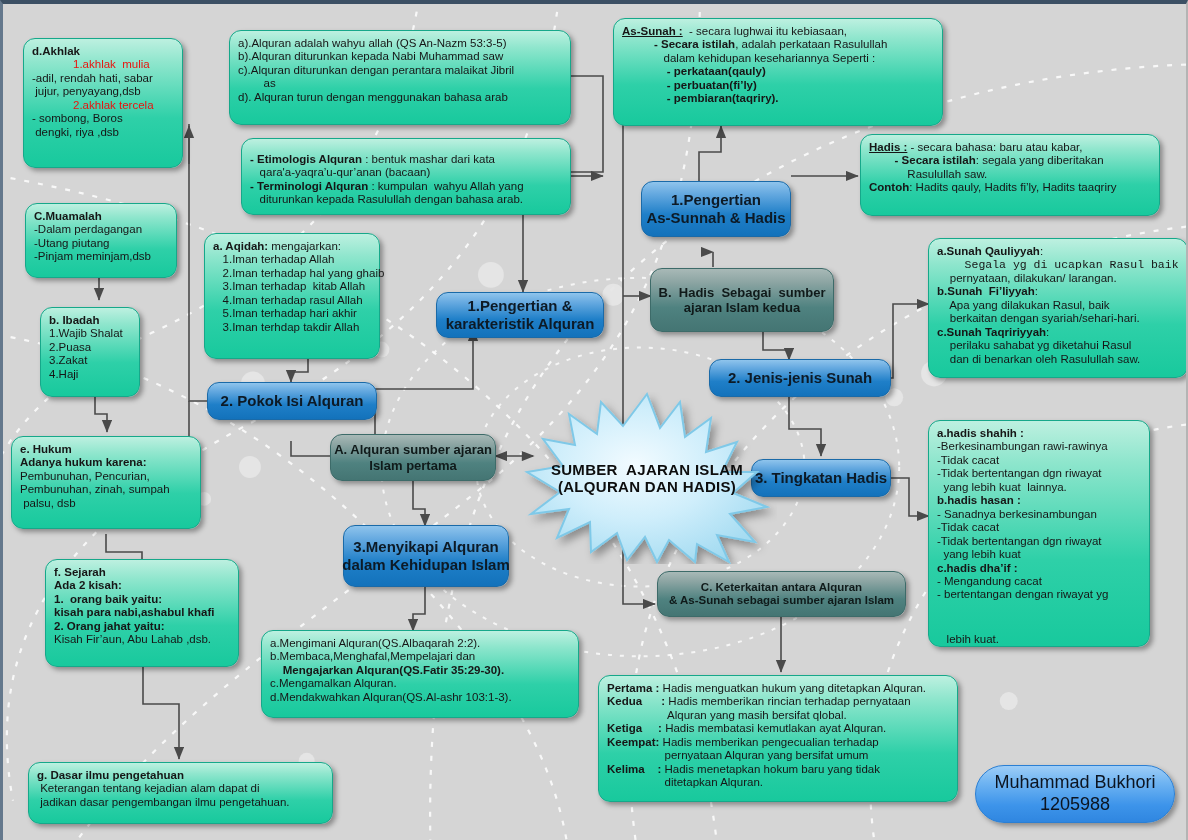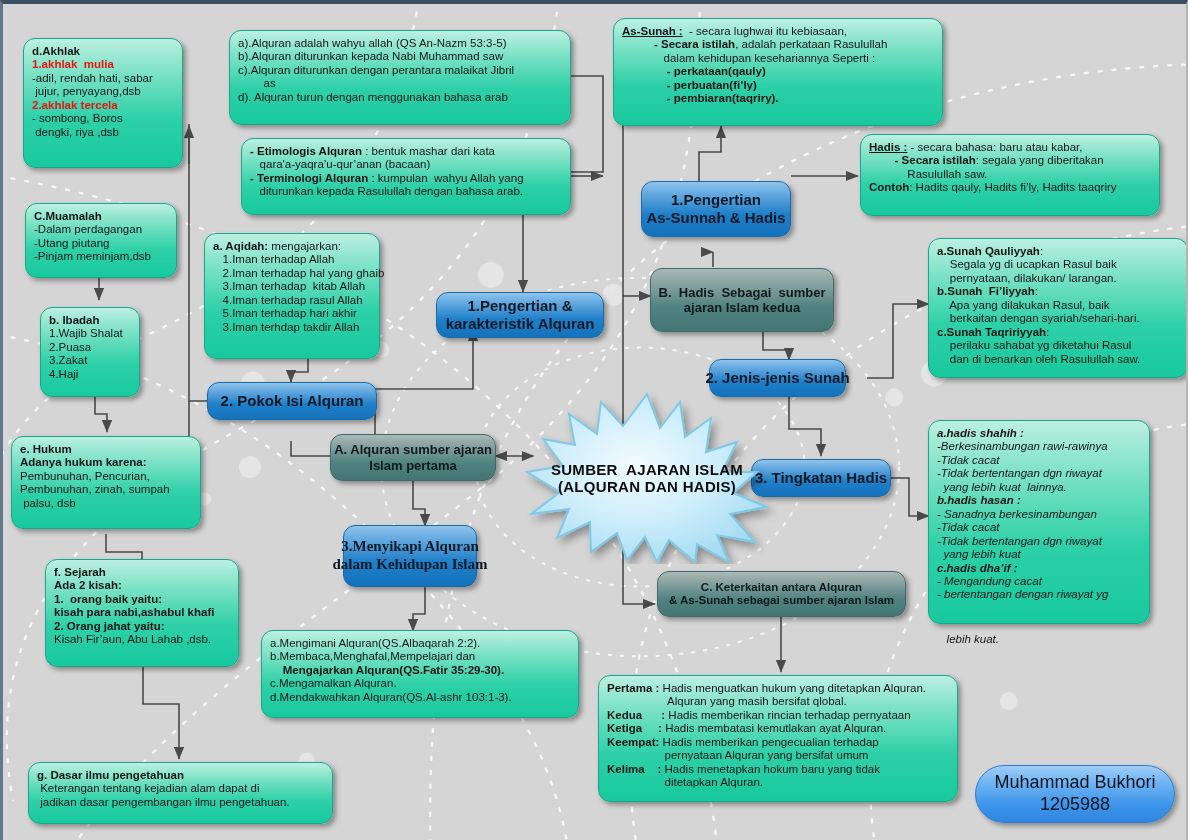--- a/index.html
+++ b/index.html
@@ -31,21 +31,21 @@
     box-shadow:3px 3px 5px rgba(0,0,0,.35);
   }
   
   .teal{
     background:linear-gradient(to bottom,#bdf0e0 0%,#8fe6cd 18%,#2ed0a8 62%,#18c99d 100%);
     border:1.6px solid #16a88a;
     font-size:11.5px;
     color:#161616;
   }
   .teal .hl{font-weight:bold;}
-  .teal .red{color:#e8140f;font-weight:bold;}
+  .teal .red{color:#e8140f;font-weight:normal;margin-left:41px;}
   .teal .u{text-decoration:underline;font-weight:bold;}
   
   .blue{
     background:linear-gradient(to bottom,#8fc4ec 0%,#65a9e0 22%,#1f7fc8 60%,#1372bb 100%);
     border:1.6px solid #1a6aa8;
     font-weight:bold;
     font-size:15px;
     color:#0d1a26;
     display:flex;align-items:center;justify-content:center;
     text-align:center;
@@ -267,21 +267,21 @@
         <div style="white-space: pre;"><span>a).Alquran adalah wahyu allah (QS An-Nazm 53:3-5)</span></div>
         <div style="white-space: pre;"><span>b).Alquran diturunkan kepada Nabi Muhammad saw</span></div>
         <div style="white-space: pre;"><span>c).Alquran diturunkan dengan perantara malaikat Jibril</span></div>
         <div style="white-space: pre;"><span>        as</span></div>
         <div style="white-space: pre;"><span>d). Alquran turun dengan menggunakan bahasa arab</span></div>
       </div>
   </div>
 
   <div class="node teal" style="left:238px;top:134px;width:330px;height:77px;">
     <div>
-        <div style="white-space: pre;"><span class="hl">- Etimologis Alquran</span><span> : bentuk mashar dari kata</span></div>
+        <div style="white-space: pre; margin-top: 8px;"><span class="hl">- Etimologis Alquran</span><span> : bentuk mashar dari kata</span></div>
         <div style="white-space: pre;"><span>   qara'a-yaqra’u-qur’anan (bacaan)</span></div>
         <div style="white-space: pre;"><span class="hl">- Terminologi Alquran</span><span> : kumpulan  wahyu Allah yang</span></div>
         <div style="white-space: pre;"><span>   diturunkan kepada Rasulullah dengan bahasa arab.</span></div>
       </div>
   </div>
 
   <div class="node teal" style="left:201px;top:229px;width:176px;height:126px;">
     <div>
         <div style="white-space: pre;"><span class="hl">a. Aqidah:</span><span> mengajarkan:</span></div>
         <div style="white-space: pre;"><span>   1.Iman terhadap Allah</span></div>
@@ -319,32 +319,32 @@
         <div style="white-space: pre;"><span class="u">Hadis :</span><span> - secara bahasa: baru atau kabar,</span></div>
         <div style="white-space: pre;"><span class="hl">        - Secara istilah</span><span>: segala yang diberitakan</span></div>
         <div style="white-space: pre;"><span>            Rasulullah saw.</span></div>
         <div style="white-space: pre;"><span class="hl">Contoh</span><span>: Hadits qauly, Hadits fi’ly, Hadits taaqriry</span></div>
       </div>
   </div>
 
   <div class="node teal" style="left:925px;top:234px;width:260px;height:140px;">
     <div>
         <div style="white-space: pre;"><span class="hl">a.Sunah Qauliyyah</span><span>:</span></div>
-        <div style="white-space: pre;"><span>    Segala yg di ucapkan Rasul baik</span></div>
+        <div style="white-space: pre; font-family: Liberation Mono, monospace;"><span>    Segala yg di ucapkan Rasul baik</span></div>
         <div style="white-space: pre;"><span>    pernyataan, dilakukan/ larangan.</span></div>
         <div style="white-space: pre;"><span class="hl">b.Sunah  Fi’liyyah</span><span>:</span></div>
         <div style="white-space: pre;"><span>    Apa yang dilakukan Rasul, baik</span></div>
         <div style="white-space: pre;"><span>    berkaitan dengan syariah/sehari-hari.</span></div>
         <div style="white-space: pre;"><span class="hl">c.Sunah Taqririyyah</span><span>:</span></div>
         <div style="white-space: pre;"><span>    perilaku sahabat yg diketahui Rasul</span></div>
         <div style="white-space: pre;"><span>    dan di benarkan oleh Rasulullah saw.</span></div>
       </div>
   </div>
 
-  <div class="node teal" style="left:925px;top:416px;width:222px;height:204px;font-style:italic;">
+  <div class="node teal" style="left:925px;top:416px;width:222px;height:227px;">
     <div>
         <div style="white-space: pre;"><span class="hl">a.hadis shahih :</span></div>
         <div style="white-space: pre;"><span>-Berkesinambungan rawi-rawinya</span></div>
         <div style="white-space: pre;"><span>-Tidak cacat</span></div>
         <div style="white-space: pre;"><span>-Tidak bertentangan dgn riwayat</span></div>
         <div style="white-space: pre;"><span>  yang lebih kuat  lainnya.</span></div>
         <div style="white-space: pre;"><span class="hl">b.hadis hasan :</span></div>
         <div style="white-space: pre;"><span>- Sanadnya berkesinambungan</span></div>
         <div style="white-space: pre;"><span>-Tidak cacat</span></div>
         <div style="white-space: pre;"><span>-Tidak bertentangan dgn riwayat</span></div>
@@ -352,22 +352,22 @@
         <div style="white-space: pre;"><span class="hl">c.hadis dha’if :</span></div>
         <div style="white-space: pre;"><span>- Mengandung cacat</span></div>
         <div style="white-space: pre;"><span>- bertentangan dengan riwayat yg</span></div>
         <div style="white-space: pre; margin-top: 31px;"><span>   lebih kuat.</span></div>
       </div>
   </div>
 
   <div class="node teal" style="left:595px;top:671px;width:360px;height:127px;">
     <div>
         <div style="white-space: pre;"><span class="hl">Pertama :</span><span> Hadis menguatkan hukum yang ditetapkan Alquran.</span></div>
+        <div style="white-space: pre;"><span class="hl">Kedua      :</span><span> Hadis memberikan rincian terhadap pernyataan</span></div>
         <div style="white-space: pre;"><span>                   Alquran yang masih bersifat qlobal.</span></div>
-        <div style="white-space: pre;"><span class="hl">Kedua      :</span><span> Hadis memberikan rincian terhadap pernyataan</span></div>
         <div style="white-space: pre;"><span class="hl">Ketiga     :</span><span> Hadis membatasi kemutlakan ayat Alquran.</span></div>
         <div style="white-space: pre;"><span class="hl">Keempat:</span><span> Hadis memberikan pengecualian terhadap</span></div>
         <div style="white-space: pre;"><span>                  pernyataan Alquran yang bersifat umum</span></div>
         <div style="white-space: pre;"><span class="hl">Kelima    :</span><span> Hadis menetapkan hokum baru yang tidak</span></div>
         <div style="white-space: pre;"><span>                  ditetapkan Alquran.</span></div>
       </div>
   </div>
 
   <div class="node blue" style="left:433px;top:288px;width:168px;height:46px;">
     <div>
@@ -375,35 +375,35 @@
       <span class="ln">karakteristik Alquran</span>
     </div>
   </div>
 
   <div class="node blue" style="left:204px;top:378px;width:170px;height:38px;">
     <div>
       <span class="ln">2. Pokok Isi Alquran</span>
     </div>
   </div>
 
-  <div class="node blue" style="left:340px;top:521px;width:134px;height:62px;font-family:Liberation Serif, serif;">
+  <div class="node blue" style="left:340px;top:521px;width:166px;height:62px;">
     <div>
       <span class="ln">3.Menyikapi Alquran</span>
       <span class="ln">dalam Kehidupan Islam</span>
     </div>
   </div>
 
   <div class="node blue" style="left:638px;top:177px;width:150px;height:56px;">
     <div>
       <span class="ln">1.Pengertian</span>
       <span class="ln">As-Sunnah &amp; Hadis</span>
     </div>
   </div>
 
-  <div class="node blue" style="left:706px;top:355px;width:137px;height:38px;">
+  <div class="node blue" style="left:706px;top:355px;width:182px;height:38px;">
     <div>
       <span class="ln">2. Jenis-jenis Sunah</span>
     </div>
   </div>
 
   <div class="node blue" style="left:748px;top:455px;width:140px;height:38px;">
     <div>
       <span class="ln">3. Tingkatan Hadis</span>
     </div>
   </div>

